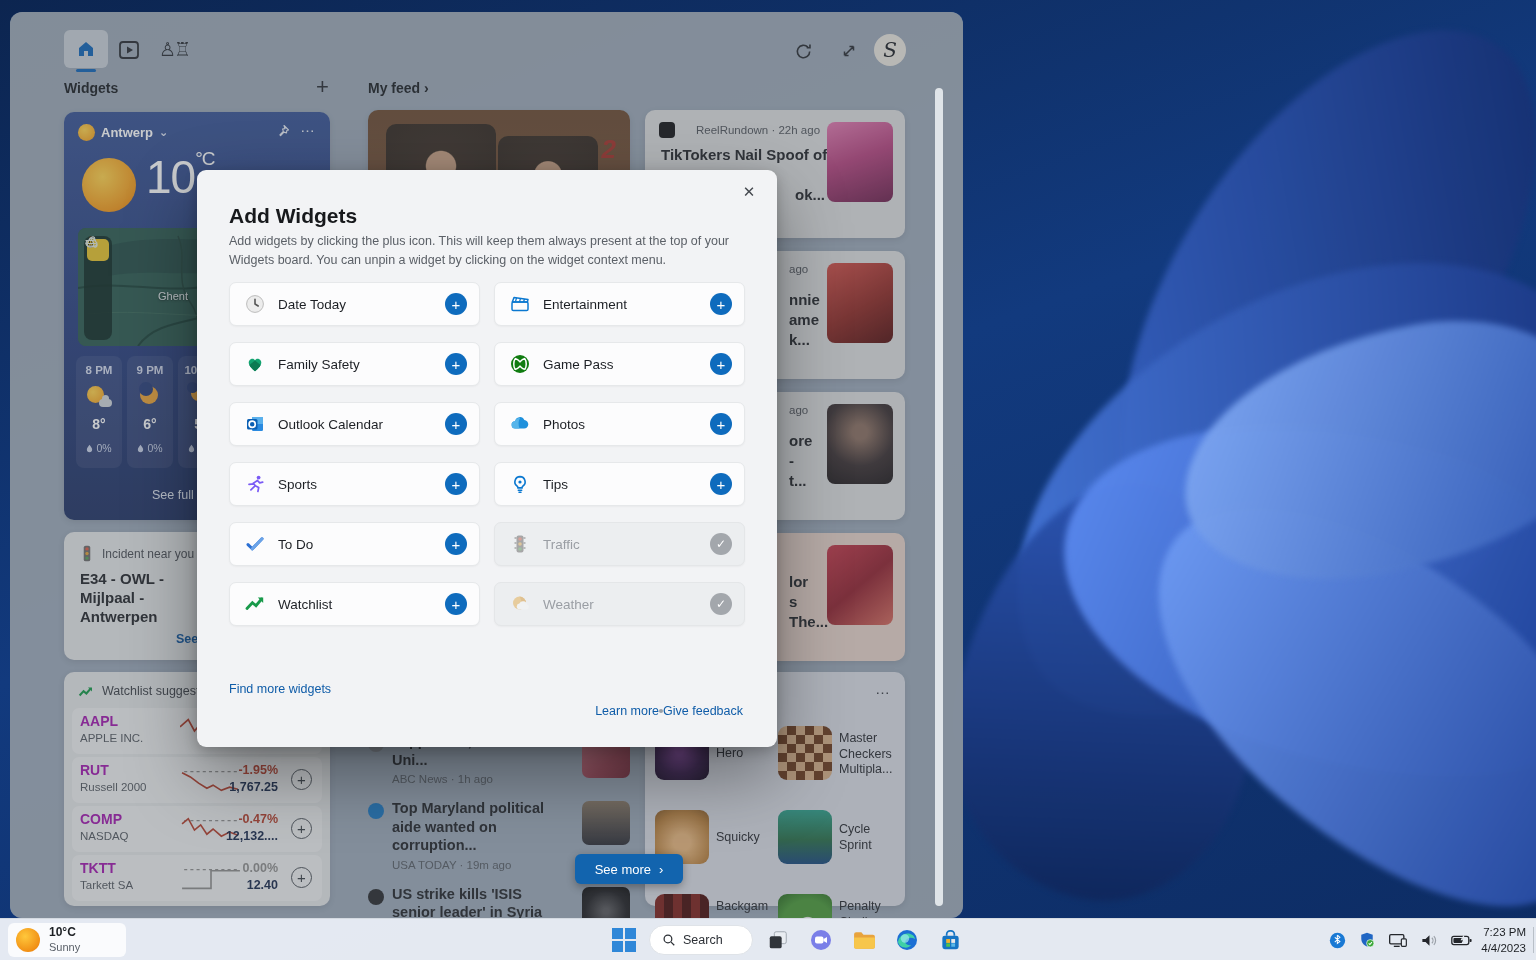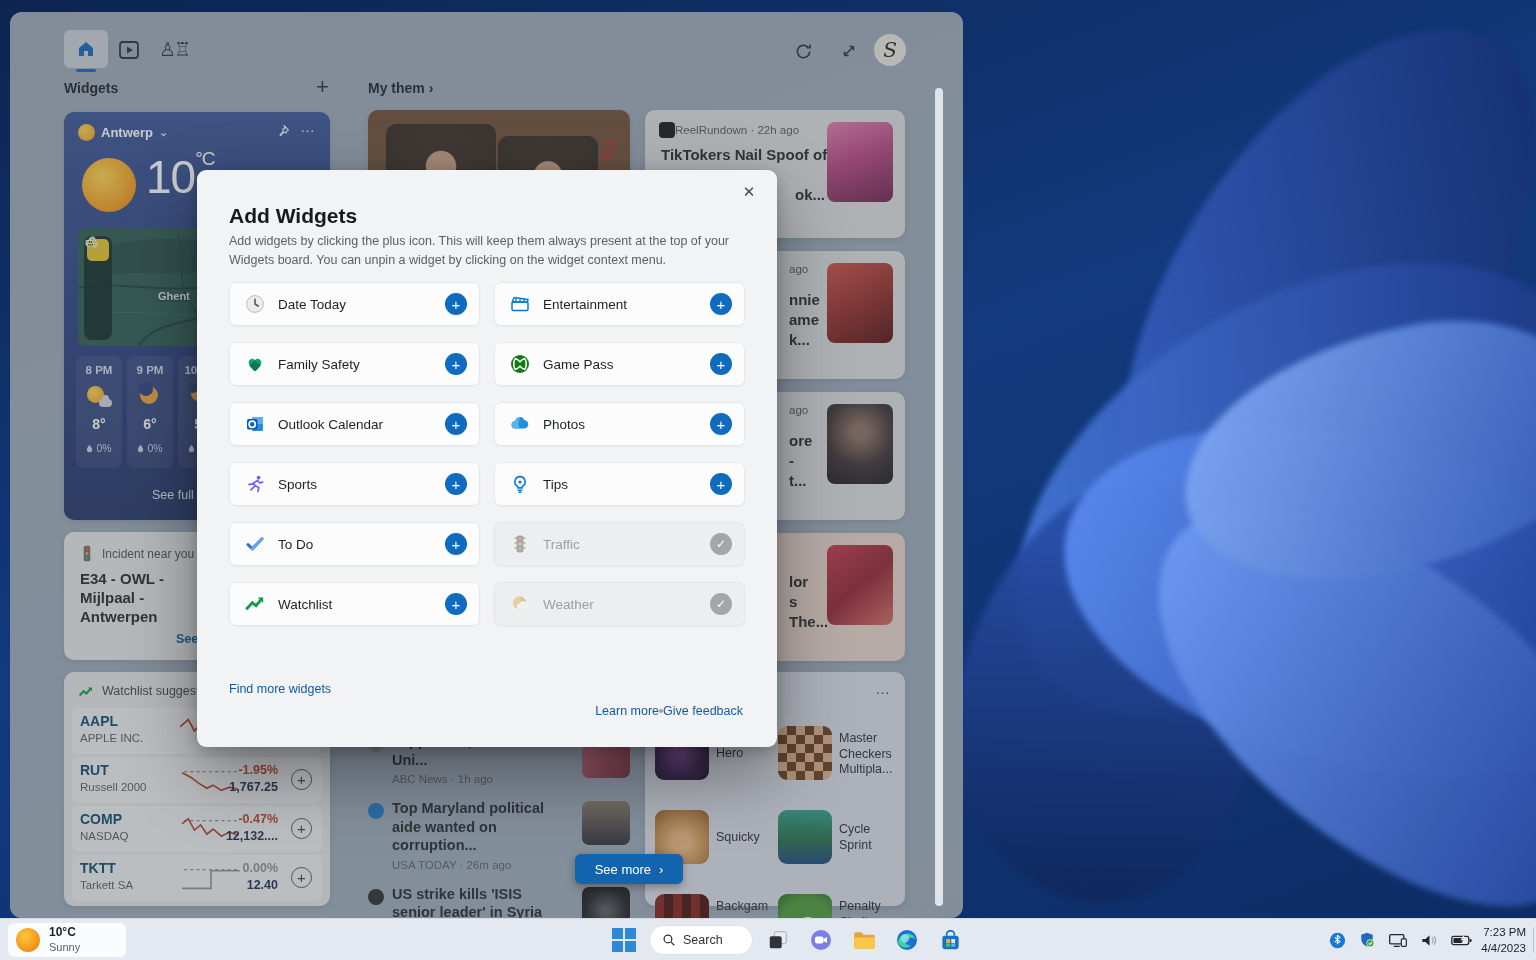--- a/index.html
+++ b/index.html
@@ -37,21 +37,21 @@
   
   .weather { left:54px; top:100px; width:266px; height:408px; background:linear-gradient(180deg,#3a5596 0%,#2b4180 55%,#233566 100%); color:#fff; }
   .w-head { position:absolute; left:14px; top:12px; display:flex; align-items:center; gap:6px; font-size:13px; font-weight:600; }
   .w-pin { position:absolute; right:40px; top:12px; }
   .w-dots { position:absolute; right:14px; top:6px; font-size:15px; letter-spacing:1px; color:#e8ecf5; }
   .w-sun { position:absolute; left:18px; top:46px; width:54px; height:54px; border-radius:50%; background:radial-gradient(circle at 38% 35%,#ffd24d,#f29a1e 70%,#e07f12); }
   .w-temp { position:absolute; left:82px; top:36px; font-size:46px; font-weight:300; letter-spacing:-1px; }
   .w-unit { font-size:19px; vertical-align:28px; font-weight:400; }
   .w-map { position:absolute; left:14px; top:116px; width:238px; height:118px; border-radius:8px; background:#2c5a50; overflow:hidden; }
   .w-map svg { position:absolute; inset:0; }
-  .m-label { position:absolute; font-size:11px; font-weight:700; color:#e6ecef; text-shadow:0 1px 2px rgba(0,0,0,.5); }
+  .m-label { position:absolute; font-size:11px; font-weight:400; color:#e6ecef; text-shadow:0 1px 2px rgba(0,0,0,.5); }
   .m-dot { position:absolute; width:12px; height:12px; border-radius:50%; background:#f2a33c; border:2px solid #fff3; }
   .m-side { position:absolute; left:6px; top:8px; width:28px; height:104px; border-radius:8px; background:rgba(16,42,36,.85); display:flex; flex-direction:column; align-items:center; gap:7px; padding-top:3px; }
   .m-side .sel { width:22px; height:22px; border-radius:5px; background:#e5c32e; display:flex; align-items:center; justify-content:center; }
   .hourly { position:absolute; left:12px; top:244px; display:flex; gap:5px; }
   .h-col { width:46px; height:112px; border-radius:8px; background:rgba(255,255,255,.07); display:flex; flex-direction:column; align-items:center; padding-top:8px; }
   .h-time { font-size:11.5px; color:#d5dcee; font-weight:600; }
   .h-ic { position:relative; width:26px; height:24px; margin-top:8px; }
   .h-temp { font-size:14px; font-weight:600; margin-top:8px; }
   .h-prec { display:flex; align-items:center; gap:3px; font-size:10.5px; color:#c9d2e8; margin-top:10px; }
   .sun-c { position:absolute; left:1px; top:2px; width:17px; height:17px; border-radius:50%; background:radial-gradient(circle at 35% 35%,#ffd24d,#f09c20); }
@@ -65,42 +65,42 @@
   .traffic { left:54px; top:520px; width:266px; height:128px; }
   .t-head { position:absolute; left:16px; top:13px; display:flex; align-items:center; gap:8px; font-size:12px; color:#4c5158; }
   .t-title { position:absolute; left:16px; top:38px; width:142px; font-size:15px; font-weight:700; color:#26292e; line-height:1.25; }
   .t-link { position:absolute; left:112px; top:100px; font-size:12.5px; color:#1159a3; font-weight:600; }
 
   
   .watch { left:54px; top:660px; width:266px; height:234px; }
   .wl-head { position:absolute; left:14px; top:12px; display:flex; align-items:center; gap:8px; font-size:12.5px; color:#3f444b; white-space:nowrap; overflow:hidden; }
   .stocks { position:absolute; left:8px; top:36px; width:250px; }
   .stk { position:relative; height:46px; border-radius:7px; background:rgba(255,255,255,.35); margin-bottom:3px; }
-  .stk-sym { position:absolute; left:8px; top:5px; font-size:14px; font-weight:700; color:#0c4a6e; }
+  .stk-sym { position:absolute; left:8px; top:5px; font-size:14px; font-weight:700; color:#a21caf; }
   .stk-name { position:absolute; left:8px; top:24px; font-size:11.5px; color:#555b63; }
   .stk-spark { position:absolute; left:108px; top:8px; }
   .stk-chg { position:absolute; right:44px; top:6px; font-size:12.5px; font-weight:700; }
   .stk-val { position:absolute; right:44px; top:23px; font-size:12.5px; font-weight:700; color:#1a2b4e; }
   .stk-add { position:absolute; right:10px; top:12px; width:21px; height:21px; border-radius:50%; border:1.4px solid #4e545c; color:#3c4249; font-size:15px; display:flex; align-items:center; justify-content:center; line-height:1; }
 
   
   .feed-img { left:358px; top:98px; width:262px; height:618px; border-radius:10px; background:linear-gradient(180deg,#6d4c34 0%,#7d5a40 30%,#5c4230 60%,#4a3628 100%); overflow:hidden; }
   .feed-img .fig { position:absolute; background:radial-gradient(circle at 50% 28%,#c9a184 12%,#3c3028 13%,#2e2620 100%); border-radius:10px; }
   .news { position:absolute; left:358px; top:720px; width:262px; }
   .n-row { position:relative; margin-bottom:14px; }
   .n-ic { position:absolute; left:0; top:4px; width:16px; height:16px; border-radius:50%; }
   .n-h { margin-left:24px; width:166px; font-size:14.5px; font-weight:700; color:#26292e; line-height:1.28; }
   .n-s { margin-left:24px; font-size:11.5px; color:#5a6068; margin-top:4px; }
   .n-th { position:absolute; right:0; top:2px; width:48px; height:44px; border-radius:7px; }
   .see-more { position:absolute; left:575px; top:854px; width:108px; height:30px; border-radius:6px; background:#1264ae; color:#fff; font-size:13px; display:flex; align-items:center; justify-content:center; gap:8px; box-shadow:0 3px 8px rgba(0,0,0,.3); z-index:60; }
 
   
   .rcards { position:absolute; left:635px; top:98px; width:260px; }
   .rc { position:relative; border-radius:10px; background:#dcdddf; margin-bottom:13px; height:128px; box-shadow:0 2px 6px rgba(0,0,0,.10); overflow:hidden; }
-  .rc-src { position:absolute; top:12px; font-size:11.5px; color:#53585f; display:flex; align-items:center; gap:0; }
+  .rc-src { position:absolute; top:12px; font-size:11.5px; color:#53585f; display:flex; align-items:center; gap:21px; }
   .rc-logo { width:16px; height:16px; border-radius:4px; background:#17181a; }
   .rc-line { position:absolute; font-size:15px; font-weight:700; color:#26292e; }
   .rc-th { position:absolute; right:12px; top:12px; width:66px; height:80px; border-radius:8px; }
 
   
   .games { position:absolute; left:635px; top:660px; width:260px; height:234px; border-radius:10px; background:#d9dbe4; box-shadow:0 2px 6px rgba(0,0,0,.10); }
   .g-dots { position:absolute; right:14px; top:8px; font-size:15px; letter-spacing:1px; color:#3c4047; }
   .g-grid { position:absolute; left:10px; top:40px; width:240px; display:grid; grid-template-columns:1fr 1fr; grid-row-gap:14px; grid-column-gap:6px; }
   .g-item { position:relative; height:56px;margin-top:14px; }
   .g-img { position:absolute; left:0; top:0; width:54px; height:54px; border-radius:9px; }
@@ -192,21 +192,21 @@
   </div>
   <div class="icon-btn btn-expand">
     <svg width="18" height="18" viewBox="0 0 20 20">
         <path d="M5 15L15 5M5 15v-4.5M5 15h4.5M15 5v4.5M15 5h-4.5" fill="none" stroke="#2b2f35" stroke-width="1.7"></path>
       </svg>
   </div>
   <div class="icon-btn avatar">S</div>
 
   <div class="sec-h" style="left:54px;top:68px;">Widgets</div>
   <div class="plus-flat" style="left:306px;top:64px;">+</div>
-  <div class="sec-h" style="left:358px;top:68px;"><span>My them</span> ›</div>
+  <div class="sec-h" style="left:358px;top:68px;"><span>My feed</span> ›</div>
 
   <div class="card weather">
     <div class="w-head">
       <span style="width:17px;height:17px;border-radius:50%;background:radial-gradient(circle at 38% 35%,#ffd24d,#f09a1c);display:inline-block;"></span>
       <span>Antwerp</span>
       <span style="font-size:11px;color:#dfe5f2;">⌄</span>
     </div>
     <div class="w-pin">
       <svg width="15" height="15" viewBox="0 0 20 20">
           <path d="M12 2l6 6-2.2.6-.5 3.2-3.3-1-4.5 4.6-1-1 4.6-4.5-1-3.3 3.3-.5z" fill="none" stroke="#e8ecf5" stroke-width="1.5" stroke-linejoin="round"></path>
@@ -375,21 +375,21 @@
   <div class="news" id="news-list">
       <div class="n-row">
         <div class="n-ic" style="background: rgb(138, 143, 150);"></div>
         <div class="n-h">supporters, foes face Uni...</div>
         <div class="n-s">ABC News · 1h ago</div>
         <div class="n-th th-crowd"></div>
       </div>
       <div class="n-row">
         <div class="n-ic" style="background: rgb(30, 122, 196);"></div>
         <div class="n-h">Top Maryland political aide wanted on corruption...</div>
-        <div class="n-s">USA TODAY · 26m ago</div>
+        <div class="n-s">USA TODAY · 19m ago</div>
         <div class="n-th th-podium"></div>
       </div>
       <div class="n-row">
         <div class="n-ic" style="background: rgb(43, 45, 49);"></div>
         <div class="n-h">US strike kills 'ISIS senior leader' in Syria</div>
         <div class="n-th th-pentagon"></div>
       </div>
     </div>
 
   <div class="rcards" id="right-cards">

